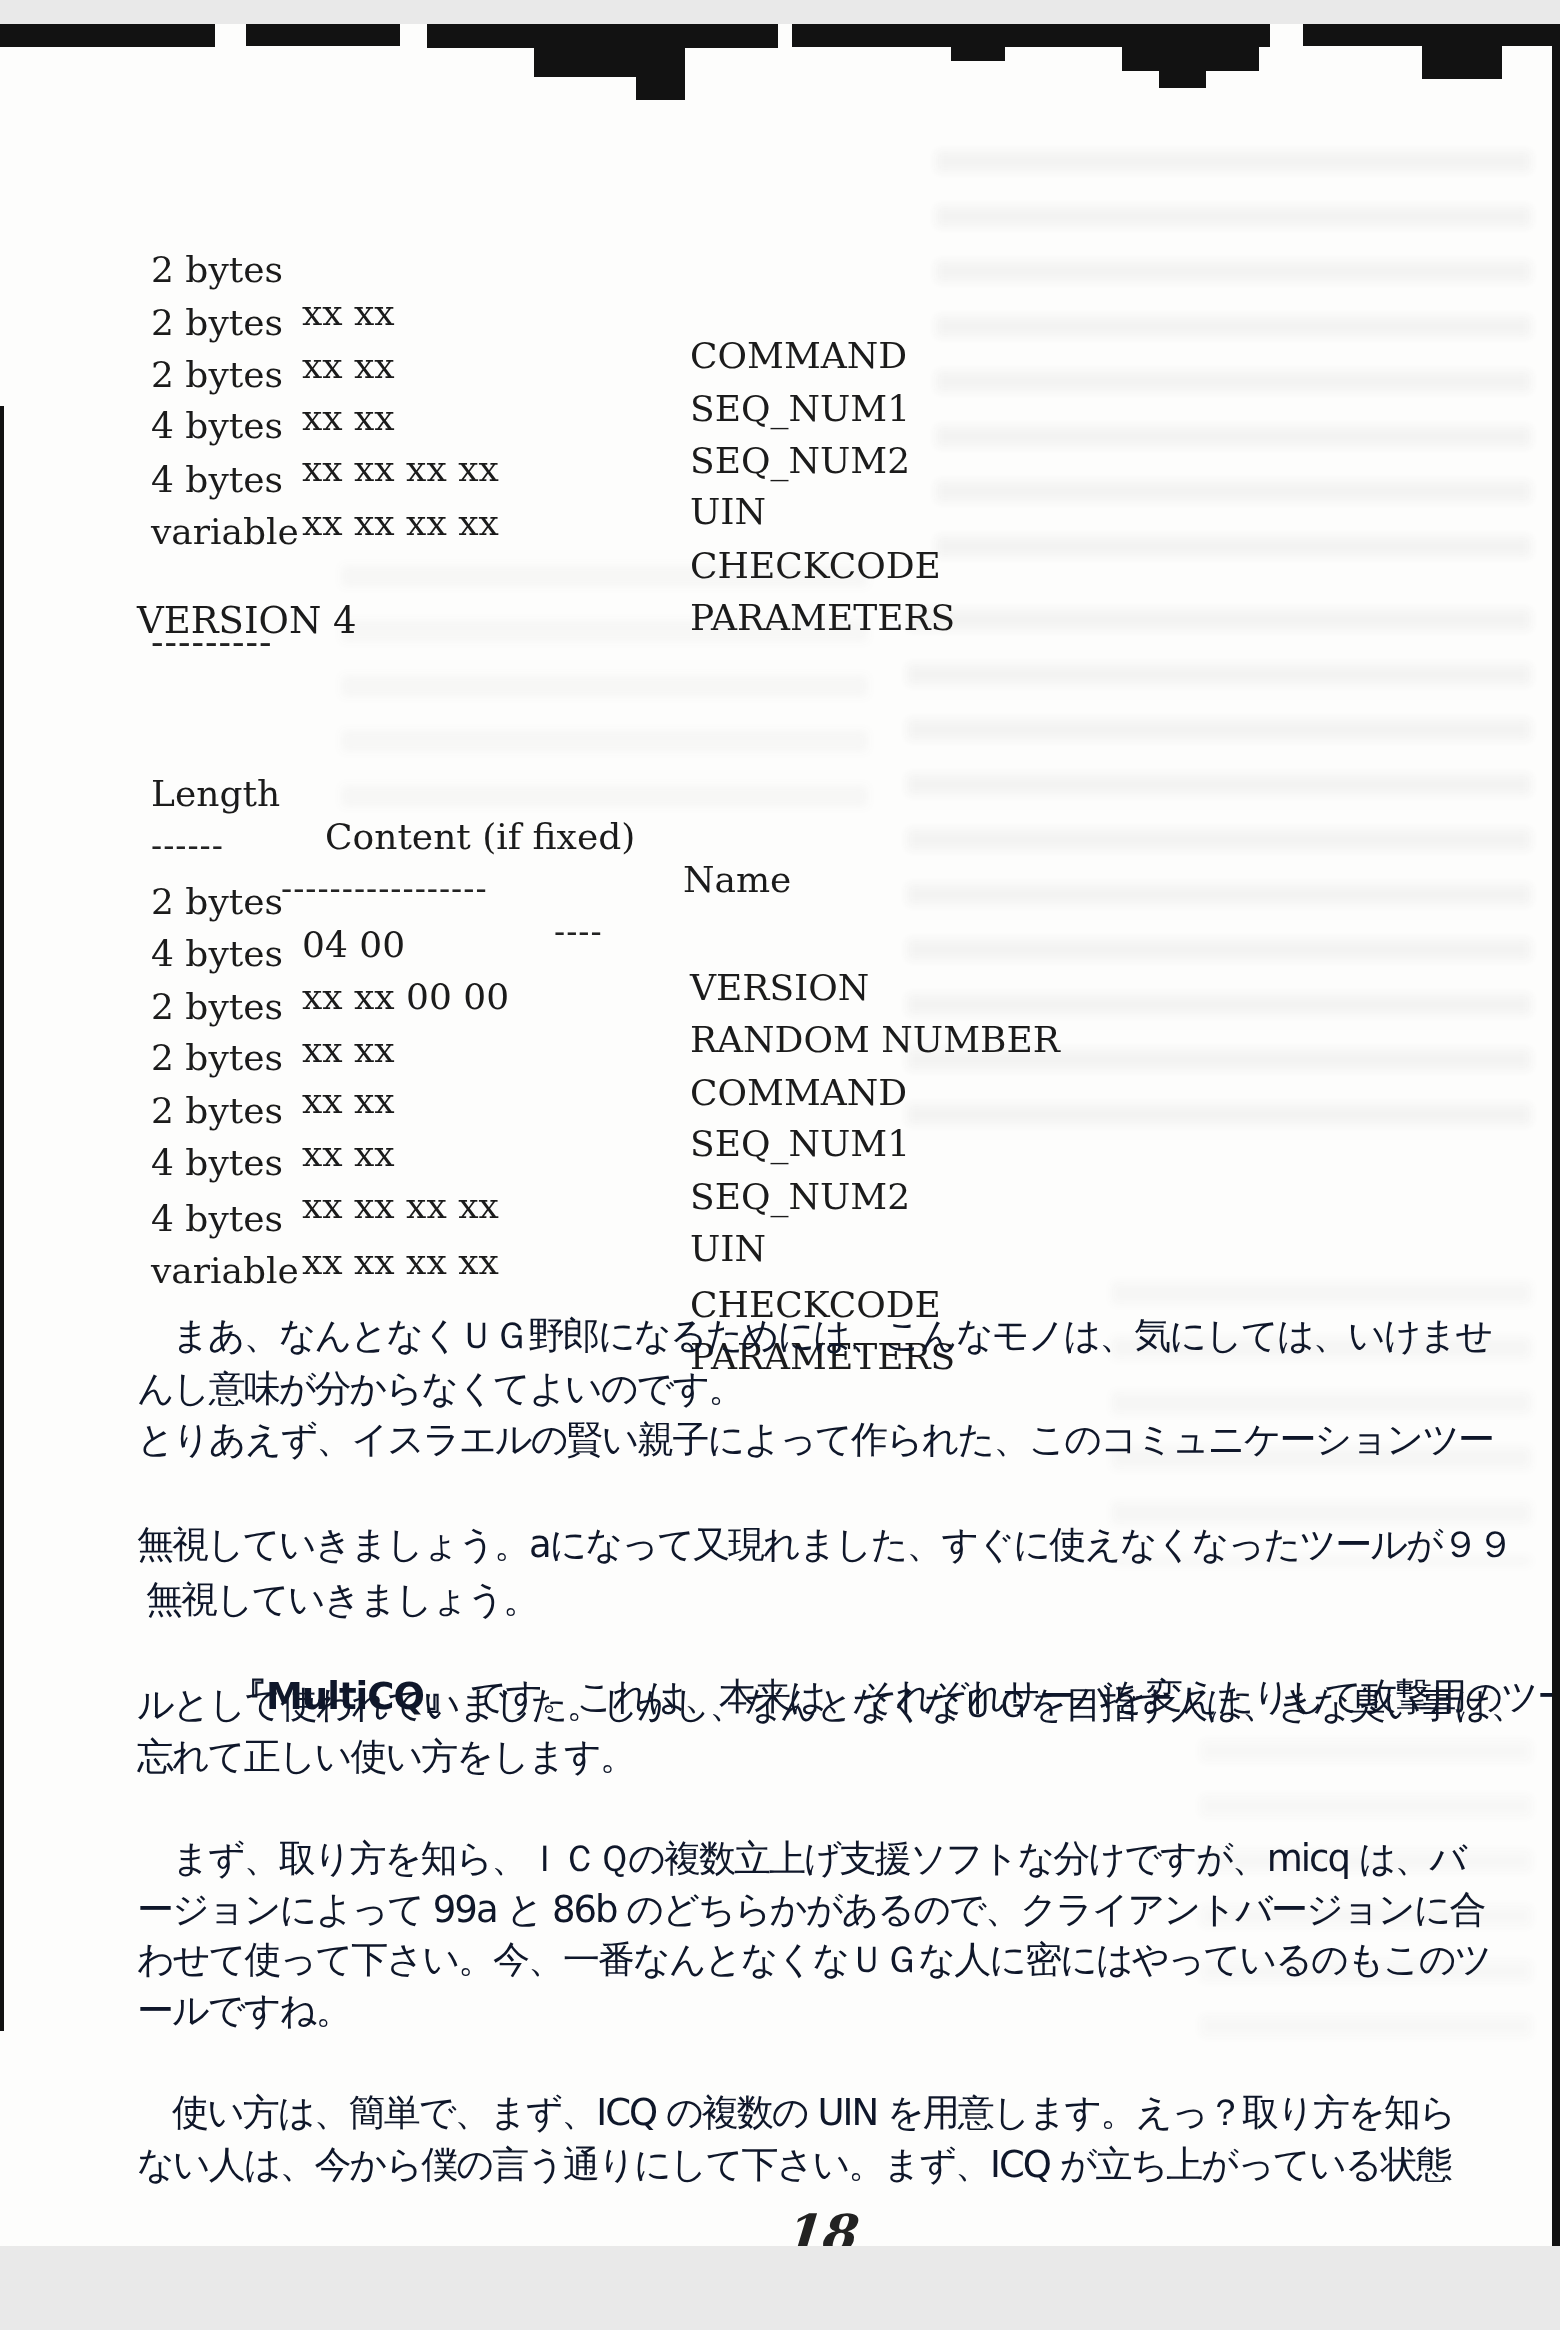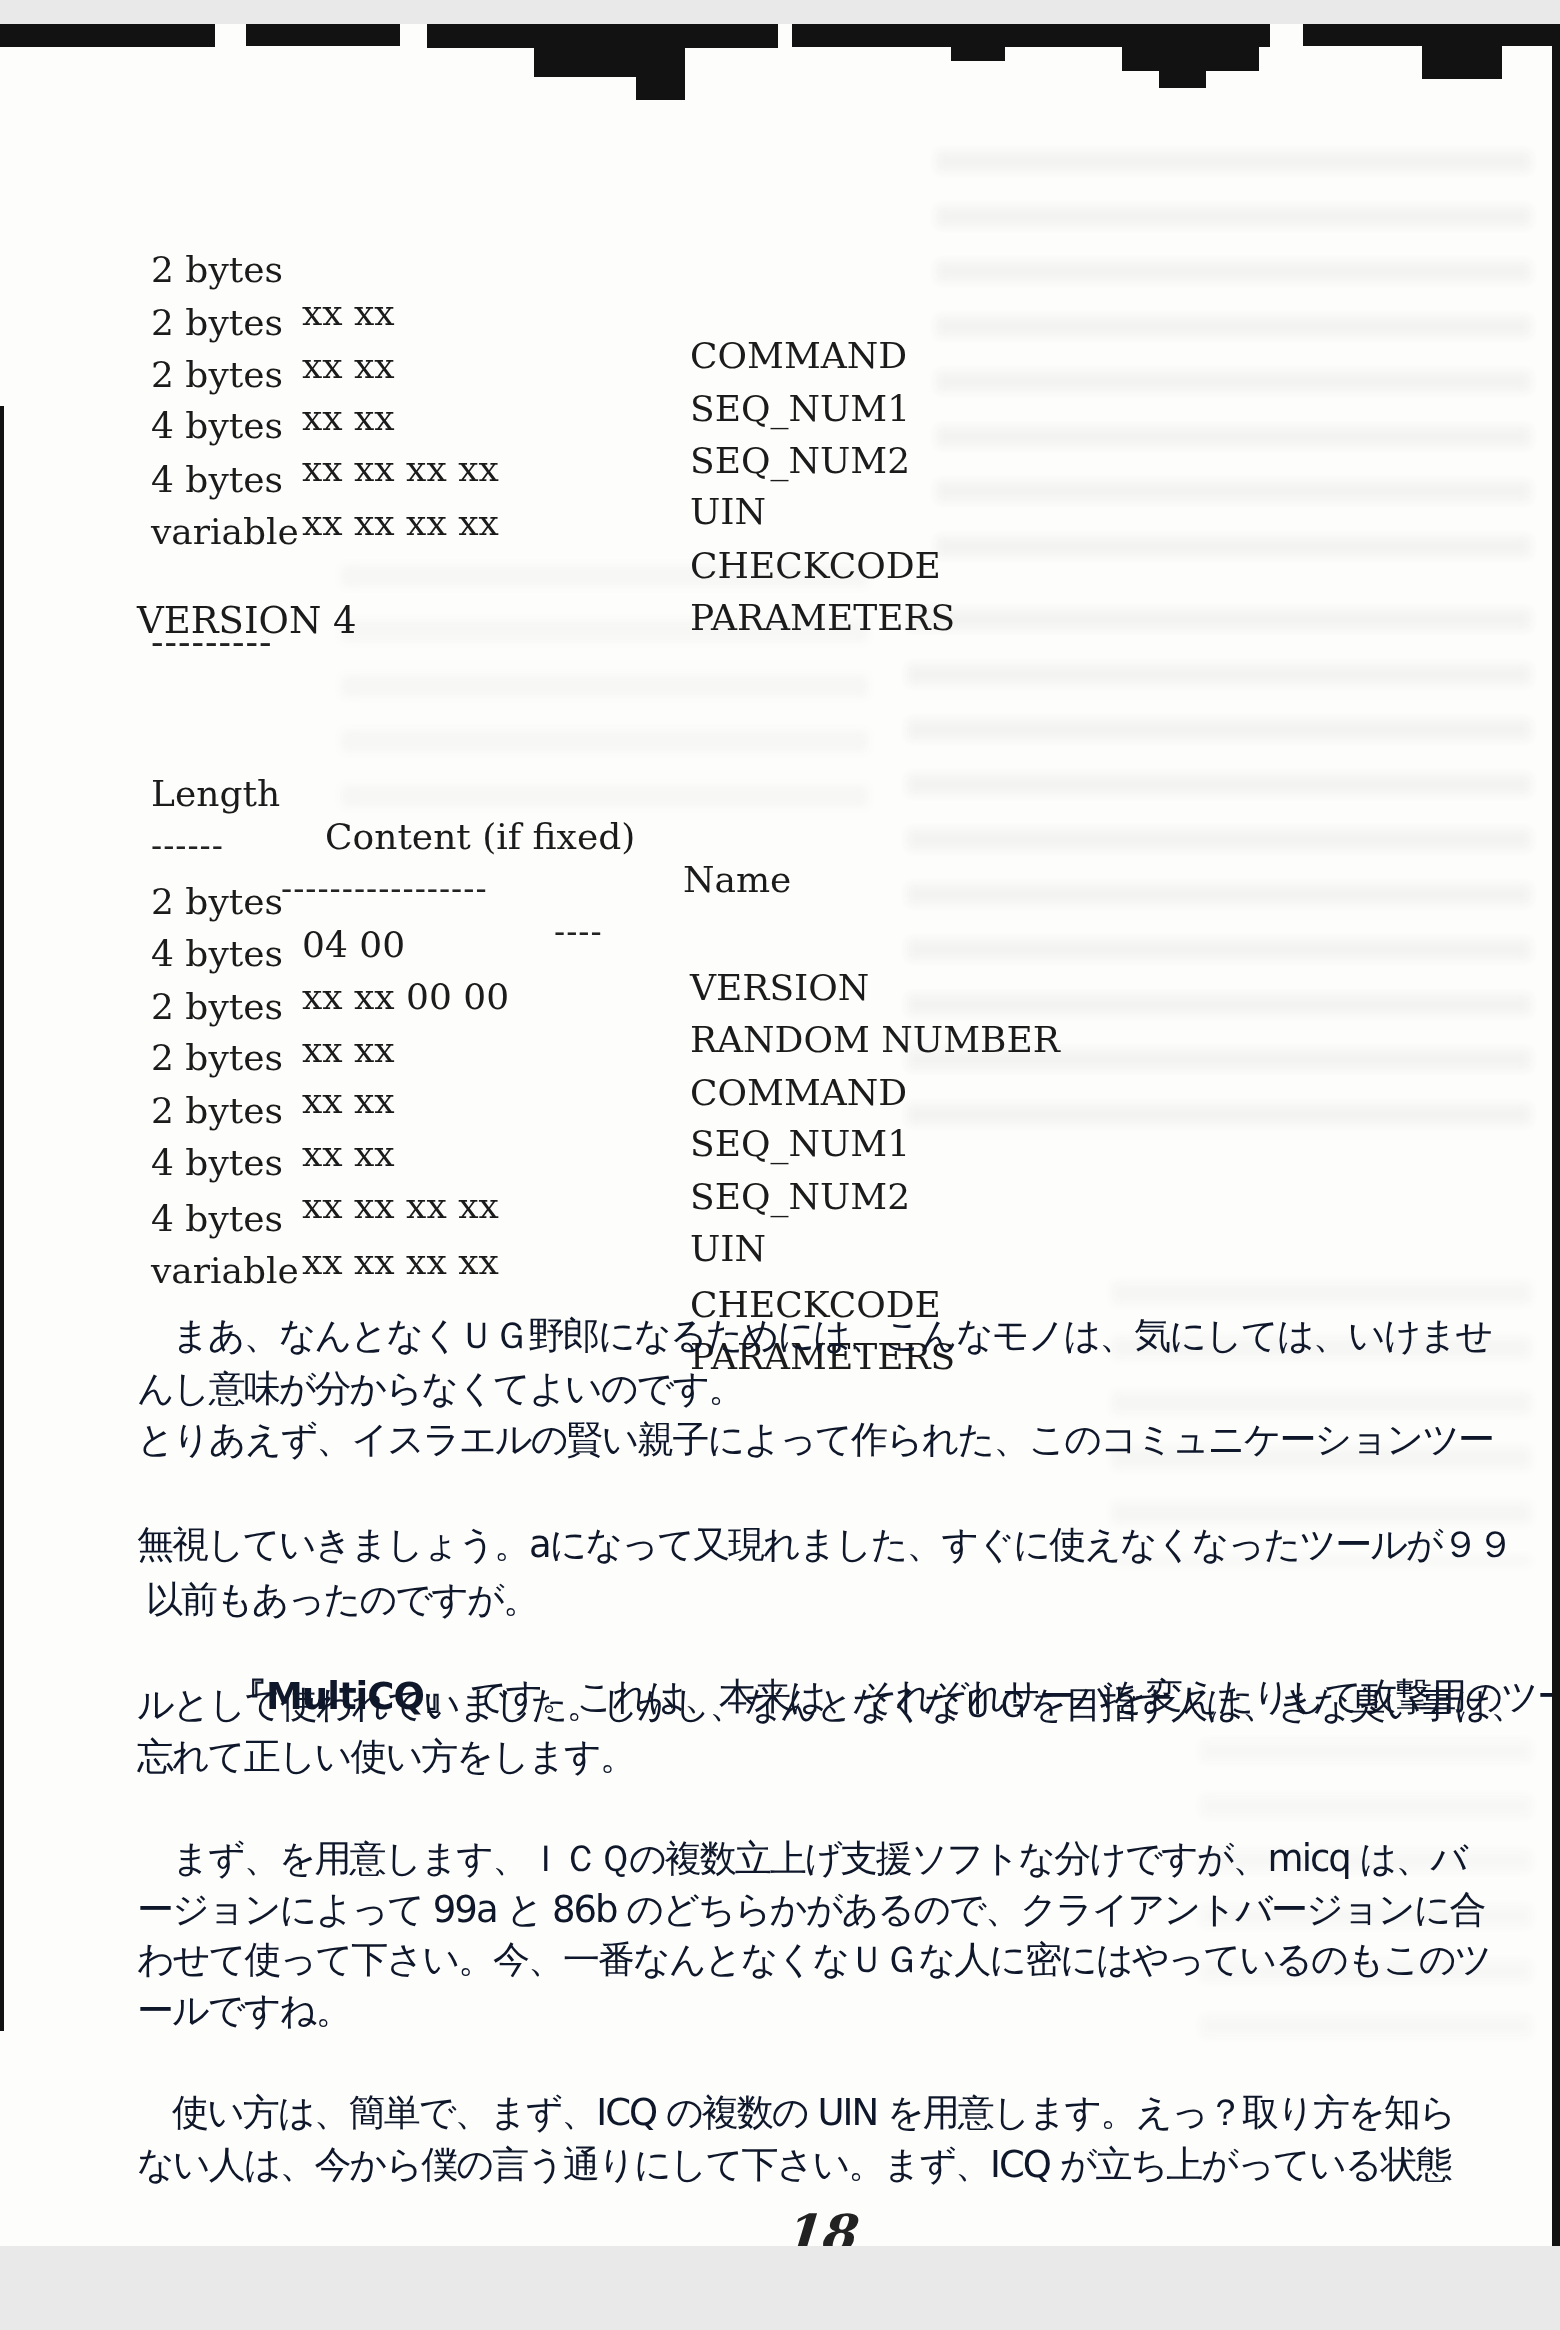--- a/index.html
+++ b/index.html
@@ -127,28 +127,28 @@
       <span class="c1">variable</span>
       <span class="c2"></span>
       <span class="c3">PARAMETERS</span>
     </div>
   </div>
 
   <div class="jline" style="top:1289px;">　まあ、なんとなくＵＧ野郎になるためには、こんなモノは、気にしては、いけませ</div>
   <div class="jline" style="top:1342px;">んし意味が分からなくてよいのです。</div>
   <div class="jline" style="top:1393px;">とりあえず、イスラエルの賢い親子によって作られた、このコミュニケーションツー</div>
   <div class="jline" style="top:1498px;">無視していきましょう。aになって又現れました、すぐに使えなくなったツールが９９</div>
-  <div class="jline" style="top:1553px;left:146px;">以前もあったのですが。</div>
+  <div class="jline" style="top:1553px;left:146px;">無視していきましょう。</div>
   <div class="jline" style="top:1605px;left:191px;">
     <span class="bold-gothic">『MultiCQ』</span><span> です。これは、本来は、それぞれサーバを変えたりして攻撃用のツー</span>
   </div>
   <div class="jline" style="top:1658px;">ルとして使われていました。しかし、なんとなくなＵＧを目指す人は、きな臭い事は、</div>
   <div class="jline" style="top:1710px;">忘れて正しい使い方をします。</div>
 
-  <div class="jline" style="top:1812px;">　まず、を用意します、ＩＣＱの複数立上げ支援ソフトな分けですが、micq は、バ</div>
+  <div class="jline" style="top:1812px;">　まず、取り方を知ら、ＩＣＱの複数立上げ支援ソフトな分けですが、micq は、バ</div>
   <div class="jline" style="top:1863px;">ージョンによって 99a と 86b のどちらかがあるので、クライアントバージョンに合</div>
   <div class="jline" style="top:1913px;">わせて使って下さい。今、一番なんとなくなＵＧな人に密にはやっているのもこのツ</div>
   <div class="jline" style="top:1964px;">ールですね。</div>
 
   <div class="jline" style="top:2066px;">　使い方は、簡単で、まず、ICQ の複数の UIN を用意します。えっ？取り方を知ら</div>
   <div class="jline" style="top:2118px;">ない人は、今から僕の言う通りにして下さい。まず、ICQ が立ち上がっている状態</div>
 
   <div class="pagenum">18</div>
 
   <div>

